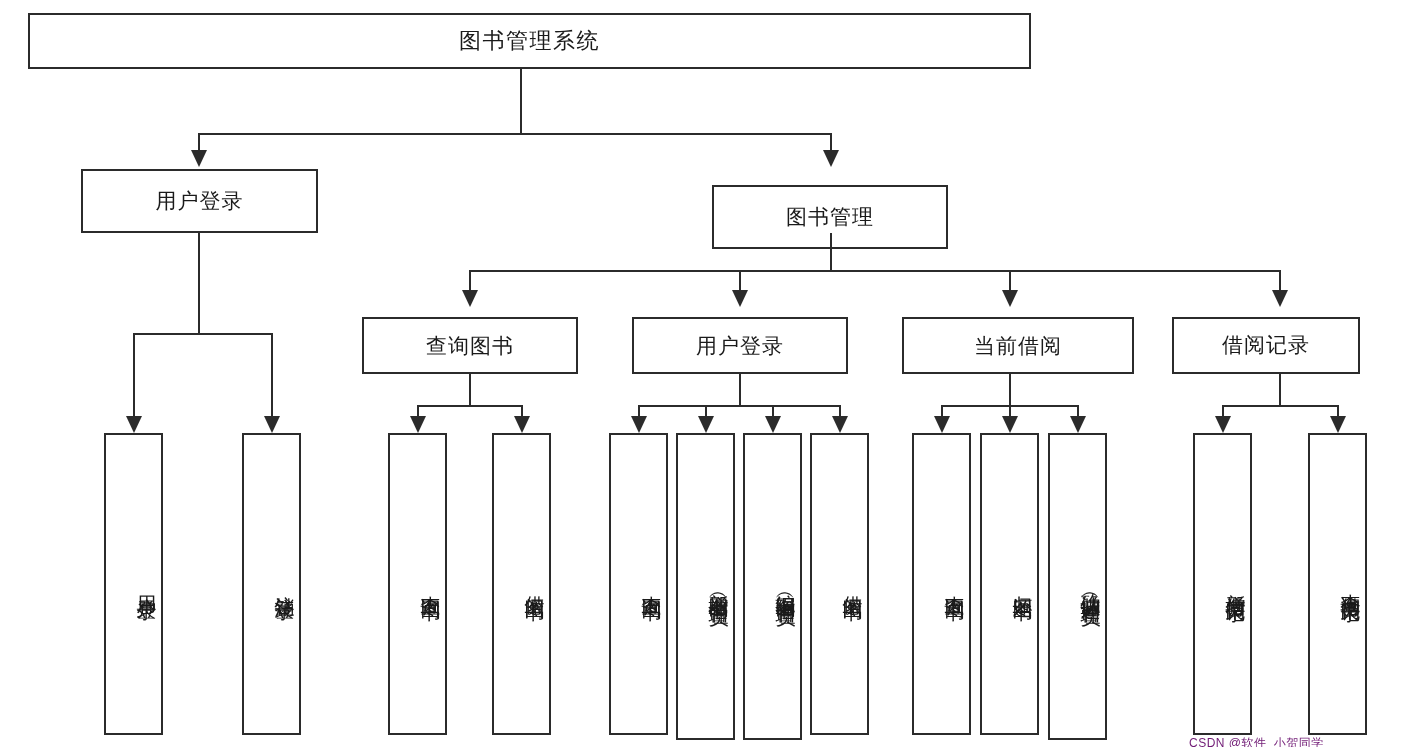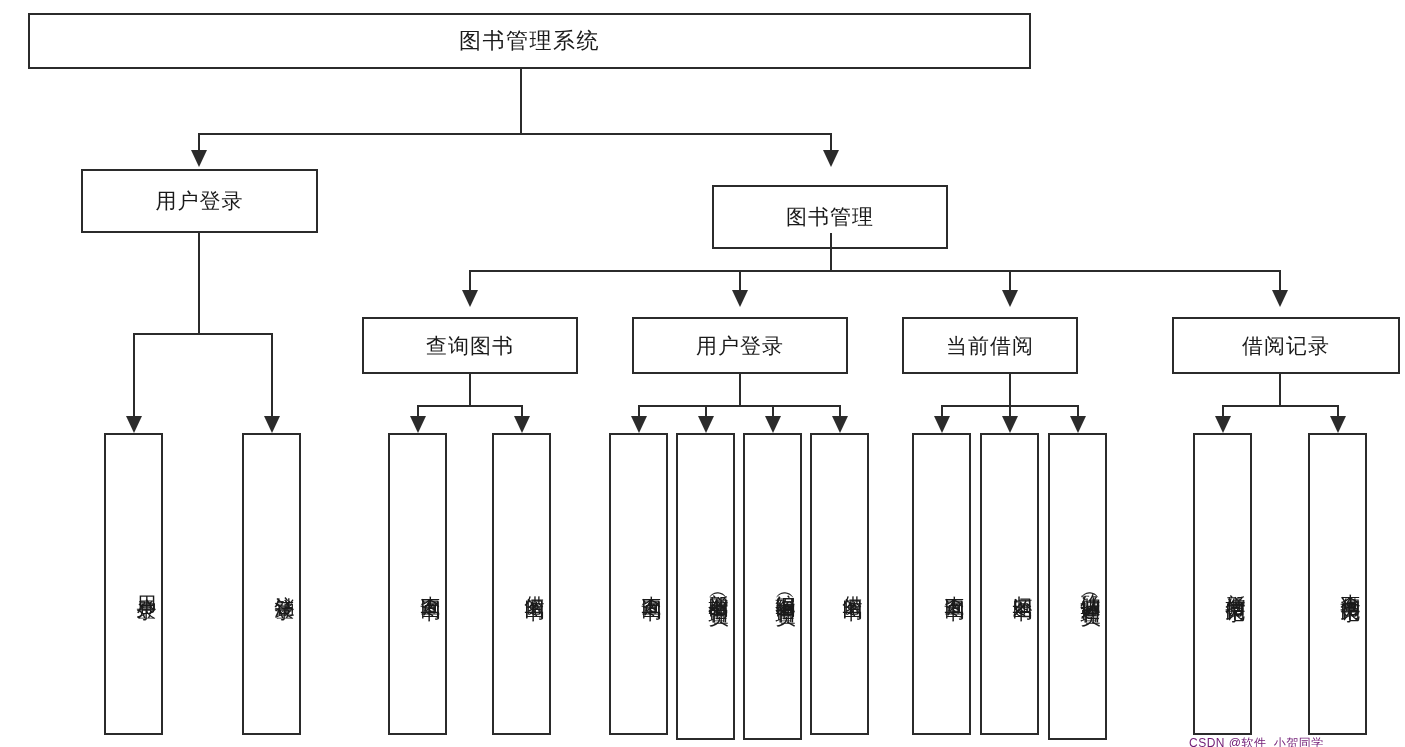--- a/index.html
+++ b/index.html
@@ -120,24 +120,24 @@
   <div class="arrow" style="left:1002px; top:290px;"></div>
   <div class="vline" style="left:1279px; top:270px; height:22px;"></div>
   <div class="arrow" style="left:1272px; top:290px;"></div>
 
   <div class="node horiz" style="left:362px; top:317px; width:216px; height:57px;">
     <span>查询图书</span>
   </div>
   <div class="node horiz" style="left:632px; top:317px; width:216px; height:57px;">
     <span>用户登录</span>
   </div>
-  <div class="node horiz" style="left:902px; top:317px; width:176px; height:57px;">
+  <div class="node horiz" style="left:902px; top:317px; width:232px; height:57px;">
     <span>当前借阅</span>
   </div>
-  <div class="node horiz" style="left:1172px; top:317px; width:228px; height:57px;">
+  <div class="node horiz" style="left:1172px; top:317px; width:188px; height:57px;font-family:Liberation Serif, serif;">
     <span>借阅记录</span>
   </div>
 
   <div class="vline" style="left:469px; top:374px; height:32px;"></div>
   <div class="hline" style="left:417px; top:405px; width:104px;"></div>
   <div class="vline" style="left:417px; top:405px; height:13px;"></div>
   <div class="arrow" style="left:410px; top:416px;"></div>
   <div class="vline" style="left:521px; top:405px; height:13px;"></div>
   <div class="arrow" style="left:514px; top:416px;"></div>
 

